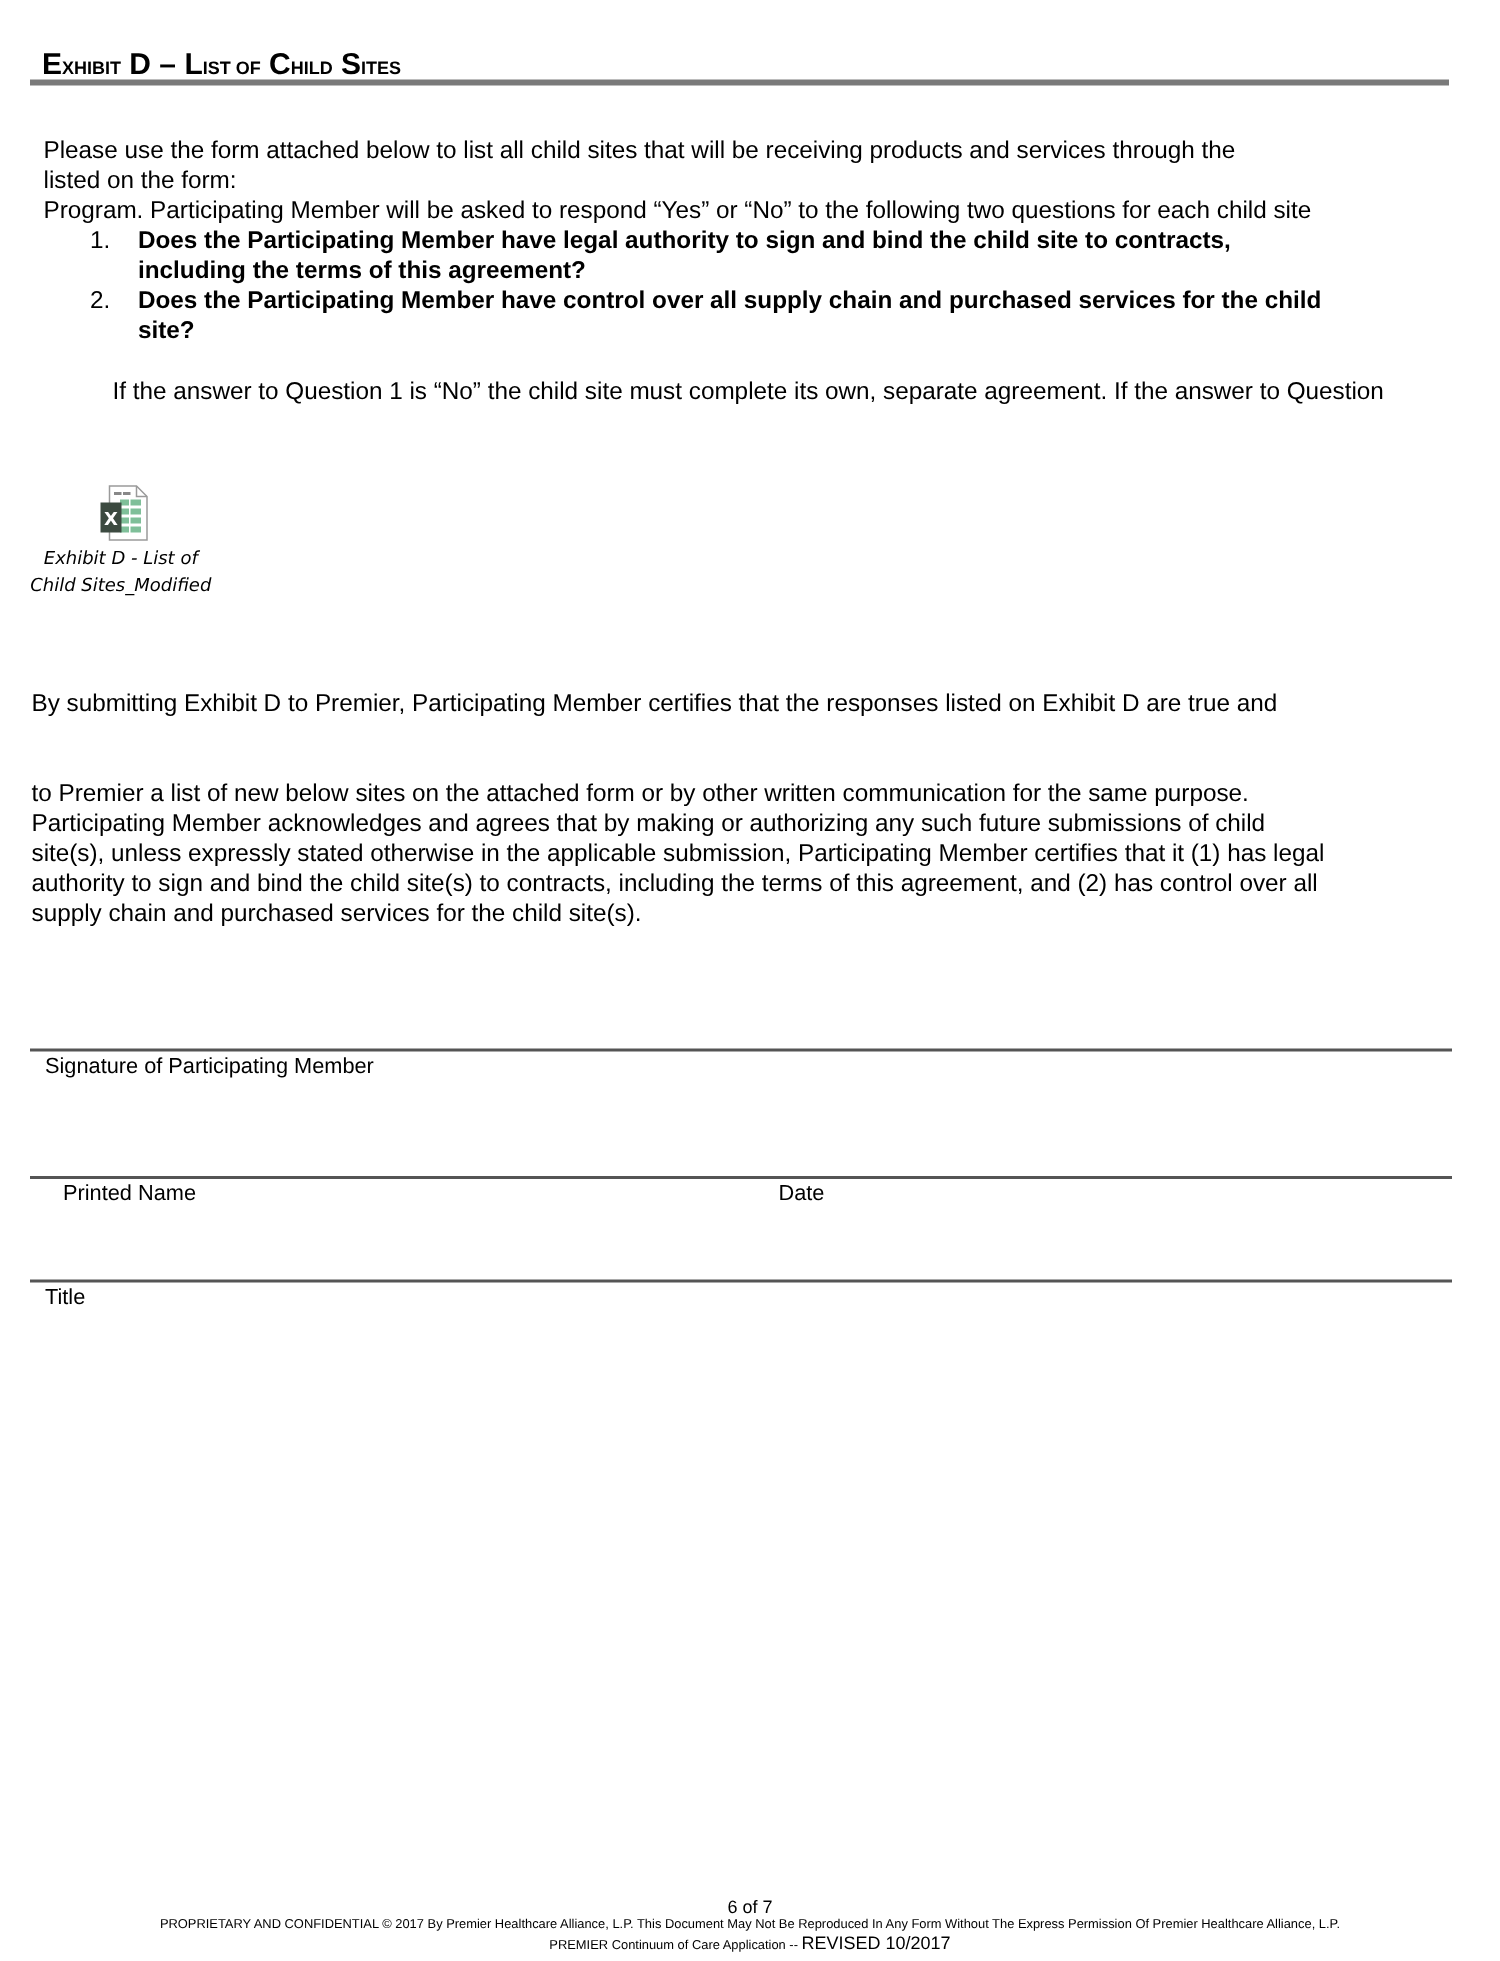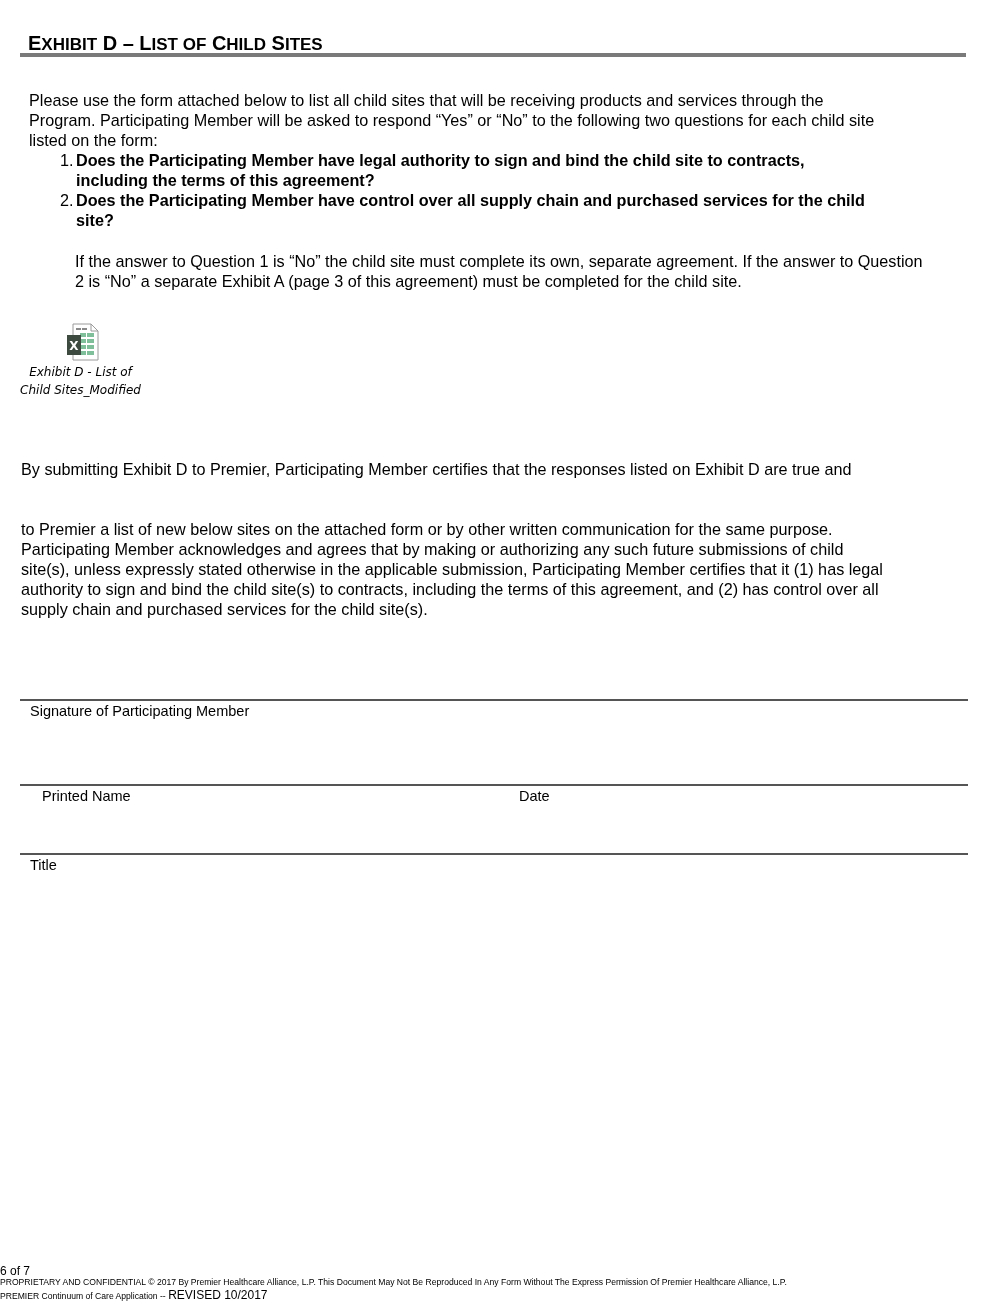--- a/index.html
+++ b/index.html
@@ -1,63 +1,62 @@
 <!DOCTYPE html>
 <html><head>
 <meta charset="utf-8">
 <style>
   html, body { margin: 0; padding: 0; background: #ffffff; }
   body { width: 1000px; height: 1307px; position: relative; overflow: hidden;
          font-family: "Liberation Sans", sans-serif; color: #000; }
   .heading { position: absolute; left: 28px; top: 32px; font-size: 20px; font-weight: bold; letter-spacing: 0; }
-  .heading .sc { font-size: 17px; text-align: center; }
+  .heading .sc { font-size: 12px; text-align: center; }
   .heading-rule { position: absolute; left: 20px; top: 53px; width: 946px; height: 4px; background: #7a7a7a; }
   .para { position: absolute; left: 29px; font-size: 16.2px; line-height: 20px; margin: 0; }
   .q { position: absolute; left: 60px; width: 900px; font-size: 16.2px; line-height: 20px; font-weight: bold; }
   .q .num { position: absolute; left: 0; top: 0; font-weight: normal; }
-  .q .txt { display: block; margin-left: 16px; }
+  .q .txt { display: block; margin-left: 32px; }
   .attach { position: absolute; left: 8px; top: 322px; width: 145px; text-align: center; cursor: pointer; }
   .attach svg { display: block; margin: 0 auto; }
   .attach .lbl { font-family: "DejaVu Sans", sans-serif; font-size: 12px; line-height: 16px; white-space: nowrap; overflow: hidden; margin-top: 2px; font-style: italic; }
   .sigline { position: absolute; left: 20px; width: 948px; height: 2px; background: #555; }
   .siglabel { position: absolute; font-size: 14.5px; }
-  .footer { position: absolute; left: 0; width: 1000px; text-align: left; }
+  .footer { position: absolute; left: 0; width: 1000px; text-align: center; }
   .f-page { top: 1264px; font-size: 12px; }
   .f-prop { top: 1277px; font-size: 8.6px; }
   .f-app { top: 1288px; font-size: 8.6px; }
   .f-app .big { font-size: 12px; }
 </style>
 </head>
 <body>
 
 <div class="heading">
   <span>E</span><span class="sc">XHIBIT</span><span> D – </span><span>L</span><span class="sc">IST OF</span><span> C</span><span class="sc">HILD</span><span> S</span><span class="sc">ITES</span>
 </div>
 <div class="heading-rule"></div>
 
 <div class="para" style="top:90px;">
   <div>Please use the form attached below to list all child sites that will be receiving products and services through the</div>
+  <div>listed on the form:</div>
   <div>Program. Participating Member will be asked to respond “Yes” or “No” to the following two questions for each child site</div>
-  <div>listed on the form:</div>
 </div>
 
 <div class="q" style="top:150px;">
   <span class="num">1.</span>
   <span class="txt">Does the Participating Member have legal authority to sign and bind the child site to contracts,</span>
   <span class="txt">including the terms of this agreement?</span>
 </div>
 <div class="q" style="top:190px;">
   <span class="num">2.</span>
   <span class="txt">Does the Participating Member have control over all supply chain and purchased services for the child</span>
   <span class="txt">site?</span>
 </div>
 
 <div class="para" style="top:251px;margin-left:46px;">
   <div>If the answer to Question 1 is “No” the child site must complete its own, separate agreement. If the answer to Question</div>
-  <div>2 is “No” a separate Exhibit A (page 3 of this agreement) must be completed for the child site.</div>
 </div>
 
 <div class="attach">
   <span>
     <svg width="40" height="40" viewBox="0 0 40 40">
       <path d="M12 2 H30 L37 9 V38 H12 Z" fill="#ffffff" stroke="#9a9a9a" stroke-width="1"></path>
       <path d="M30 2 V9 H37" fill="none" stroke="#9a9a9a" stroke-width="1"></path>
       <rect x="15" y="6" width="5" height="2" fill="#888"></rect>
       <rect x="21" y="6" width="5" height="2" fill="#888"></rect>
       <rect x="19" y="11" width="6" height="4" fill="#7fbf99"></rect>

